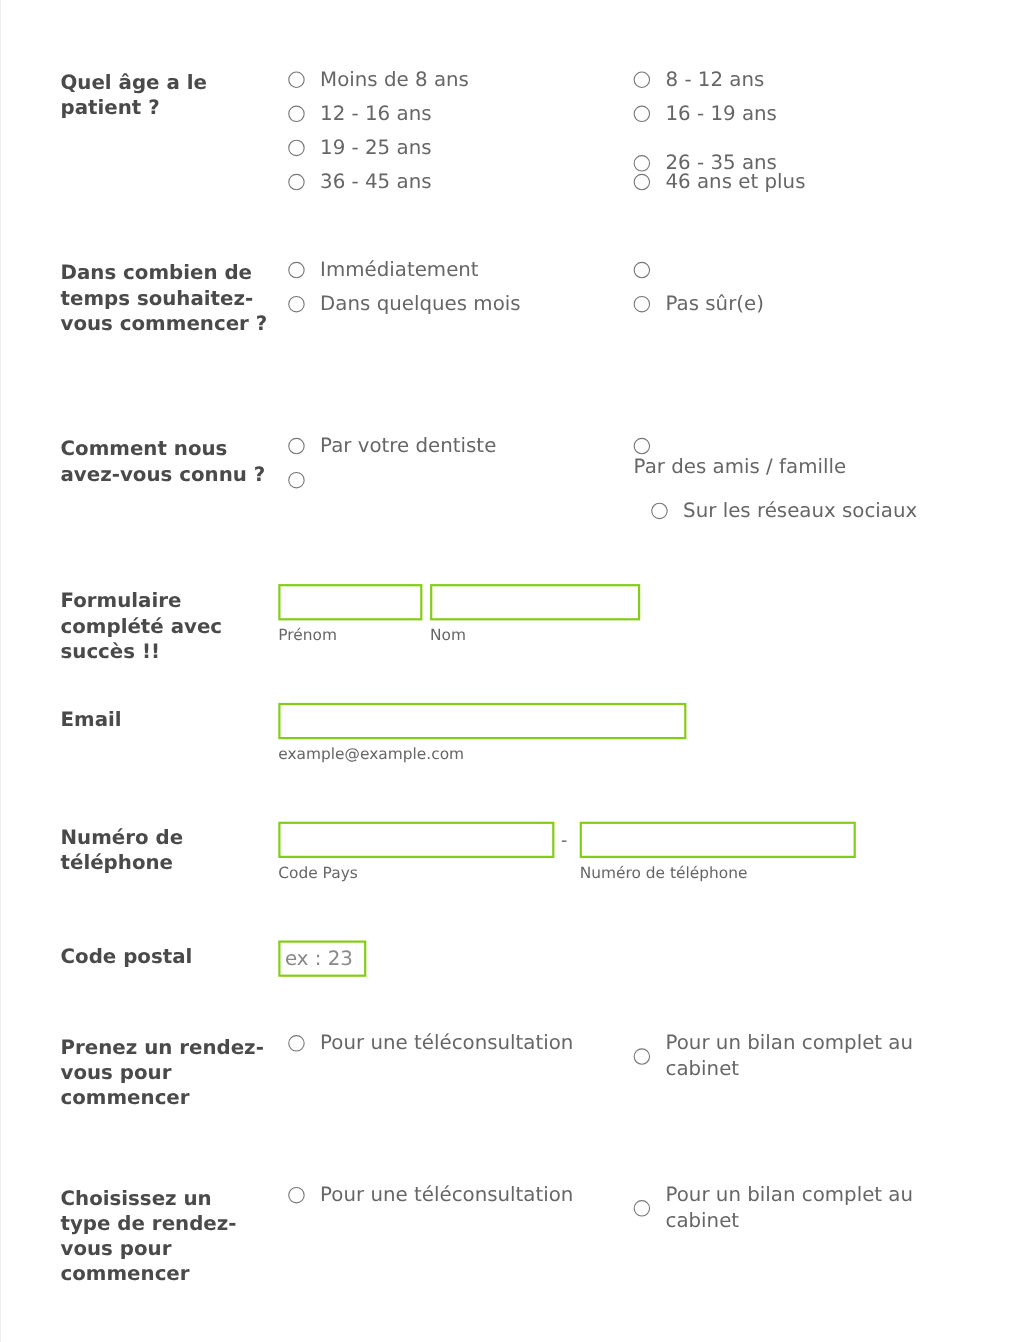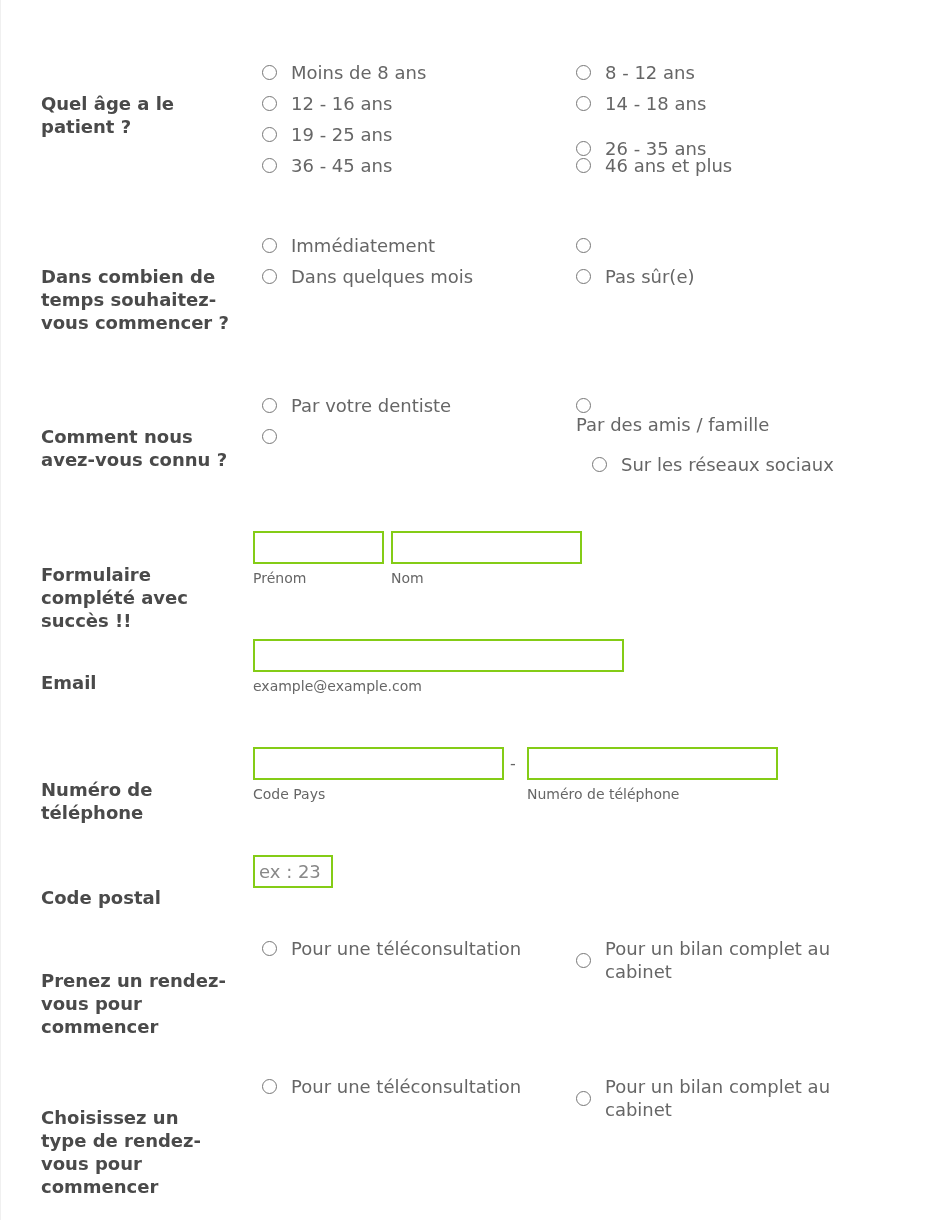--- a/index.html
+++ b/index.html
@@ -2,22 +2,22 @@
 <html><head>
 <meta charset="utf-8">
 <style>
   html, body { margin: 0; padding: 0; background: #ffffff; }
   body {
     width: 930px; height: 1220px; overflow: hidden; position: relative;
     font-family: "DejaVu Sans", sans-serif; color: #555555;
   }
   .page-border { position: absolute; left: 0; top: 0; width: 1px; height: 1220px; background: #f0f0f0; }
   .q-label {
-    position: absolute; left: 41px; width: 190px;
-    font-weight: bold; font-size: 18px; line-height: 23px; color: #4a4a4a; margin-top: 28px;
+    position: absolute; left: 55px; width: 190px;
+    font-weight: bold; font-size: 18px; line-height: 23px; color: #4a4a4a;
   }
   .radio {
     position: absolute; display: flex; align-items: flex-start;
     font-size: 18px; line-height: 23px; color: #666666; cursor: pointer;
   }
   .radio .circle {
     width: 15px; height: 15px; border: 1.2px solid #777; border-radius: 50%;
     margin-top: 4px; margin-right: 14px; flex: 0 0 auto; box-sizing: border-box;
   }
   .radio.two-line { align-items: center; }
@@ -45,21 +45,21 @@
 <label class="radio" style="left:576px; top:61px;">
     <span class="circle"></span>
     <span>8 - 12 ans</span>
   </label>
 <label class="radio" style="left:262px; top:92px;">
     <span class="circle"></span>
     <span>12 - 16 ans</span>
   </label>
 <label class="radio" style="left:576px; top:92px;">
     <span class="circle"></span>
-    <span>14 - 18 ans</span>
+    <span>16 - 19 ans</span>
   </label>
 <label class="radio" style="left:262px; top:123px;">
     <span class="circle"></span>
     <span>19 - 25 ans</span>
   </label>
 <label class="radio" style="left:576px; top:137px;">
     <span class="circle"></span>
     <span>26 - 35 ans</span>
   </label>
 <label class="radio" style="left:262px; top:154px;">

